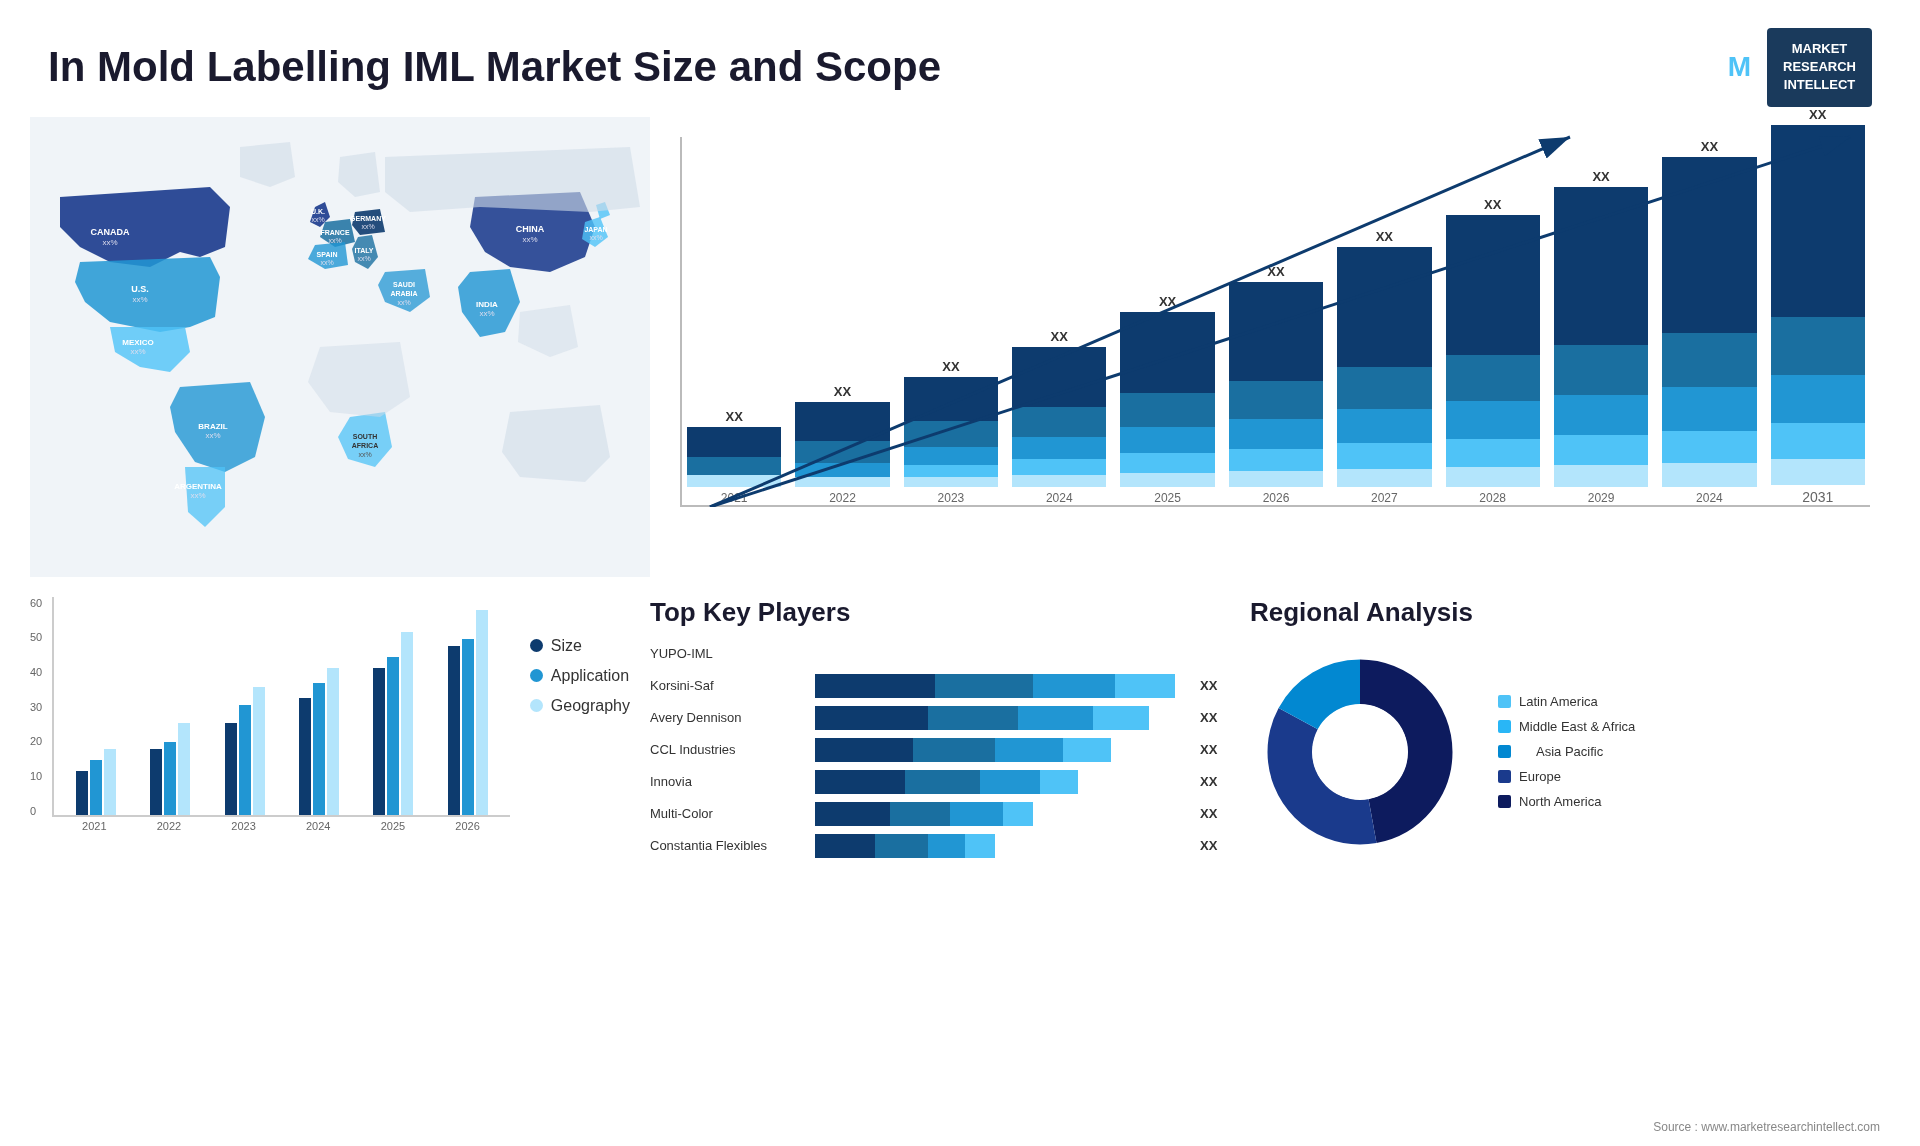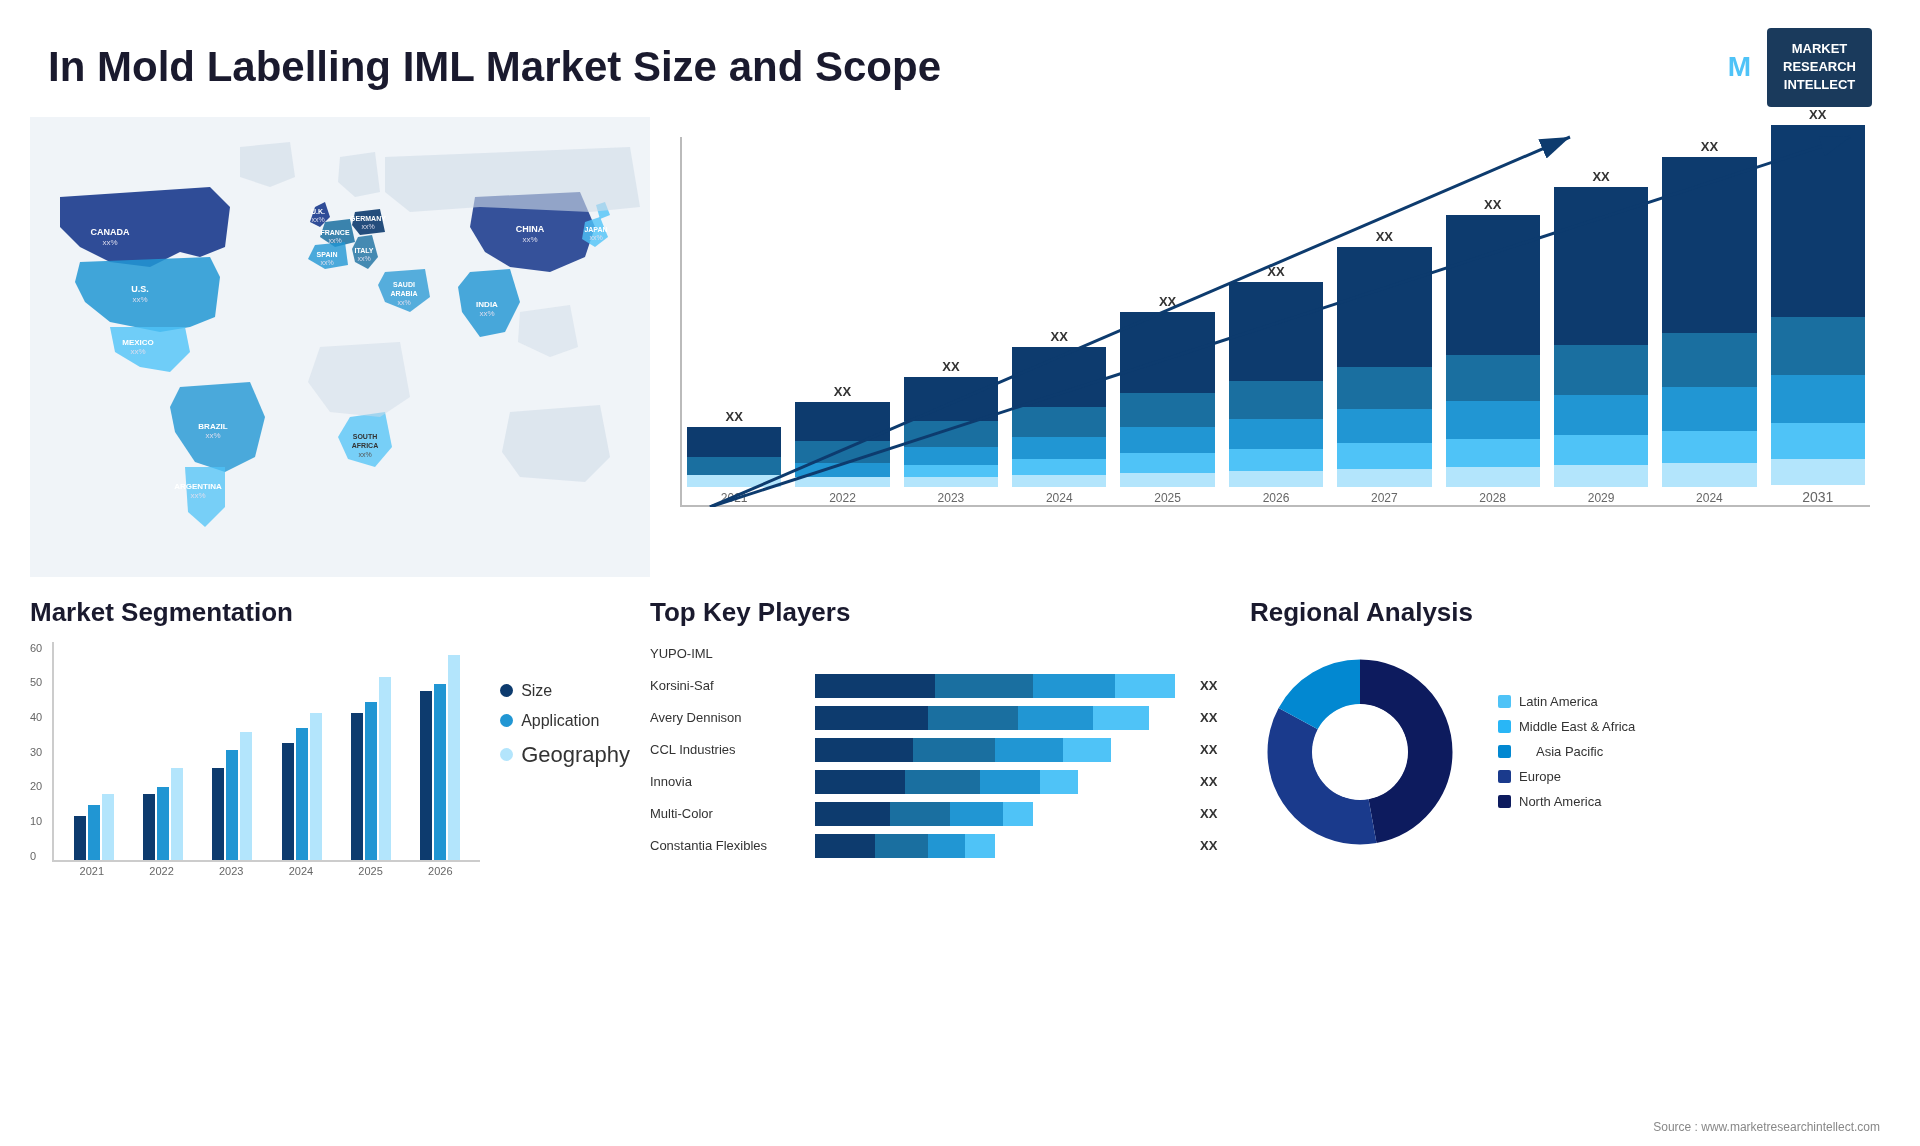--- a/index.html
+++ b/index.html
@@ -315,21 +315,20 @@
           <span style="font-size:14px;color:#666;margin-top:4px;">2031</span>
         </div>
       </div>
     </div>
   </div>
 </div>
 
 <div style="display:flex; padding: 10px 40px 10px 30px; gap:20px; height:calc(1146px - 580px);">
 
   <div style="width:600px; flex-shrink:0;">
-    <h2 class="section-title">Market Segmentation</h2>
     <div style="display:flex; gap:20px; align-items:flex-start;">
 
       <div style="flex:1; position:relative;">
         <div style="display:flex; position:absolute; left:0; top:0; height:220px; flex-direction:column; justify-content:space-between; font-size:11px; color:#666;">
           <span>60</span>
           <span>50</span>
           <span>40</span>
           <span>30</span>
           <span>20</span>
           <span>10</span>
@@ -388,21 +387,21 @@
         <div style="display:flex; align-items:center; gap:8px;">
           <div style="width:13px;height:13px;border-radius:50%;background:#0d3b6e;"></div>
           <span style="font-size:16px;color:#333;">Size</span>
         </div>
         <div style="display:flex; align-items:center; gap:8px;">
           <div style="width:13px;height:13px;border-radius:50%;background:#2196d3;"></div>
           <span style="font-size:16px;color:#333;">Application</span>
         </div>
         <div style="display:flex; align-items:center; gap:8px;">
           <div style="width:13px;height:13px;border-radius:50%;background:#b3e5fc;"></div>
-          <span style="font-size:22px;color:#333;">Geography</span>
+          <span style="font-size:16px;color:#333;">Geography</span>
         </div>
       </div>
     </div>
   </div>
 
   <div style="width:580px; flex-shrink:0;">
     <h2 class="section-title">Top Key Players</h2>
     <div style="margin-top:8px;">
 
       <div style="display:flex; align-items:center; gap:10px; margin-bottom:8px;">

